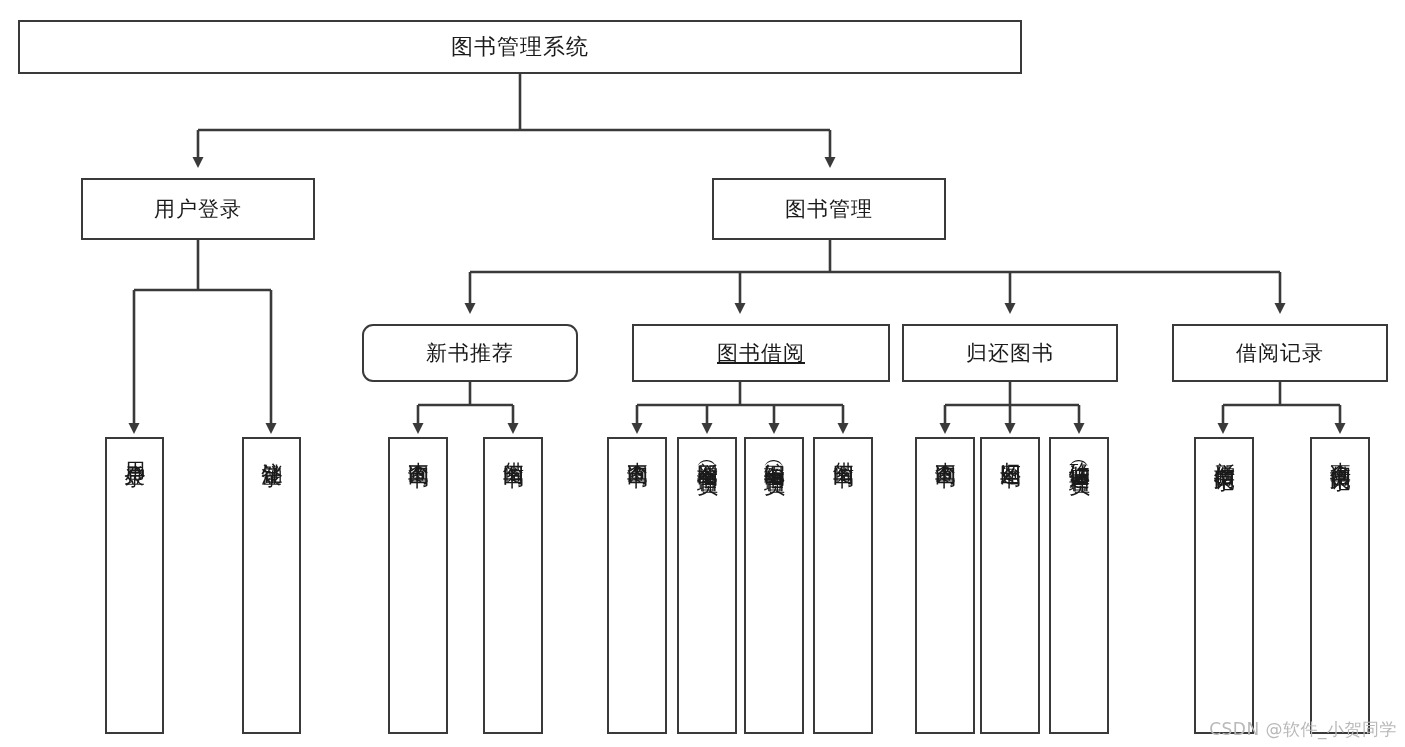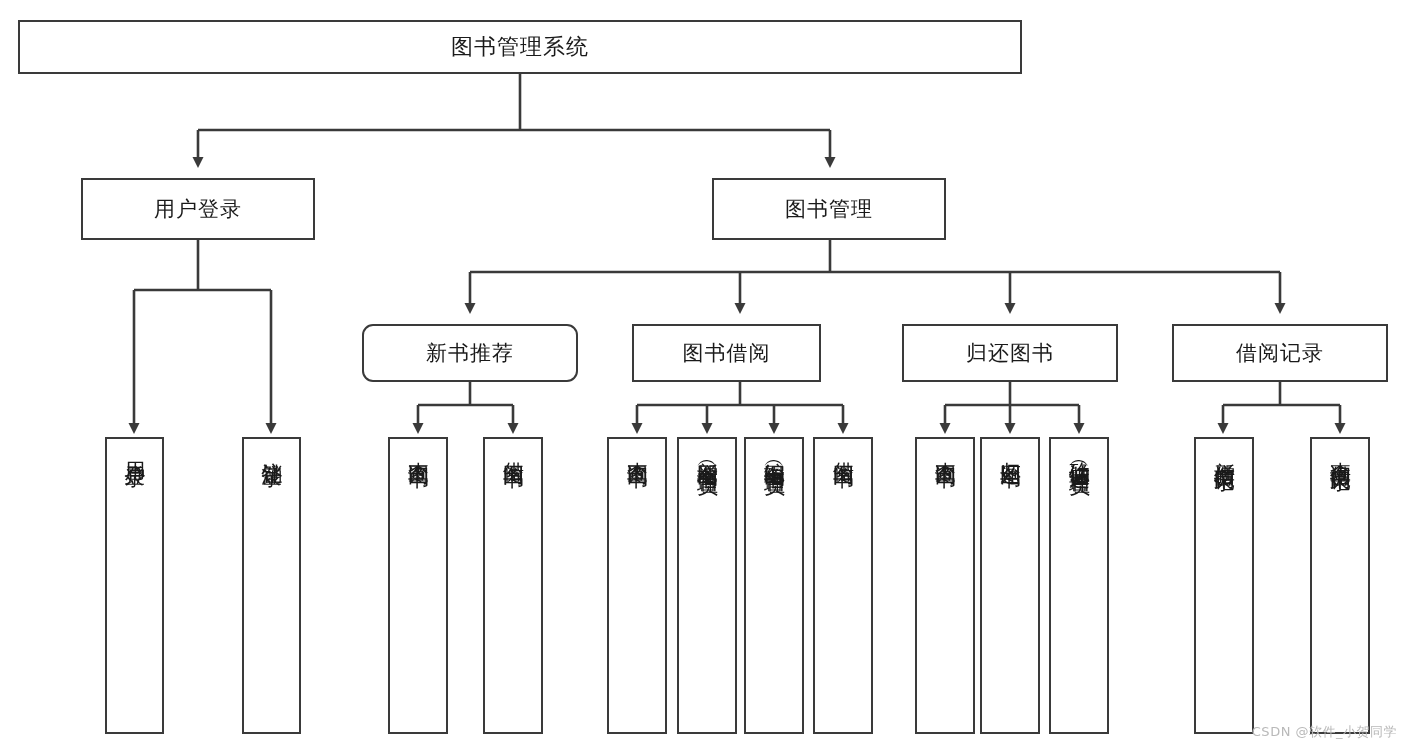--- a/index.html
+++ b/index.html
@@ -54,21 +54,21 @@
     font-size: 21px;
     line-height: 1.18;
     letter-spacing: 2px;
     white-space: nowrap;
     text-align: center;
   }
   .watermark {
     position: absolute;
     right: 8px;
     bottom: 6px;
-    font-size: 13px;
+    font-size: 17px;
     color: #b9b9b9;
     letter-spacing: 0.5px;
     white-space: nowrap;
     margin-top: 20px;
   }
 </style>
 </head>
 <body>
 
 <div id="canvas">
@@ -134,21 +134,21 @@
   </div>
 
   <div class="node horiz" style="left:712px; top:170px; width:234px; height:62px;">
     <span>图书管理</span>
   </div>
 
   <div class="node horiz" style="left:362px; top:316px; width:216px; height:58px;border-radius:11px;">
     <span>新书推荐</span>
   </div>
 
-  <div class="node horiz" style="left:632px; top:316px; width:189px; height:58px;">
+  <div class="node horiz" style="left:632px; top:316px; width:258px; height:58px;text-decoration:underline;">
     <span>图书借阅</span>
   </div>
 
   <div class="node horiz" style="left:902px; top:316px; width:216px; height:58px;">
     <span>归还图书</span>
   </div>
 
   <div class="node horiz" style="left:1172px; top:316px; width:216px; height:58px;">
     <span>借阅记录</span>
   </div>

